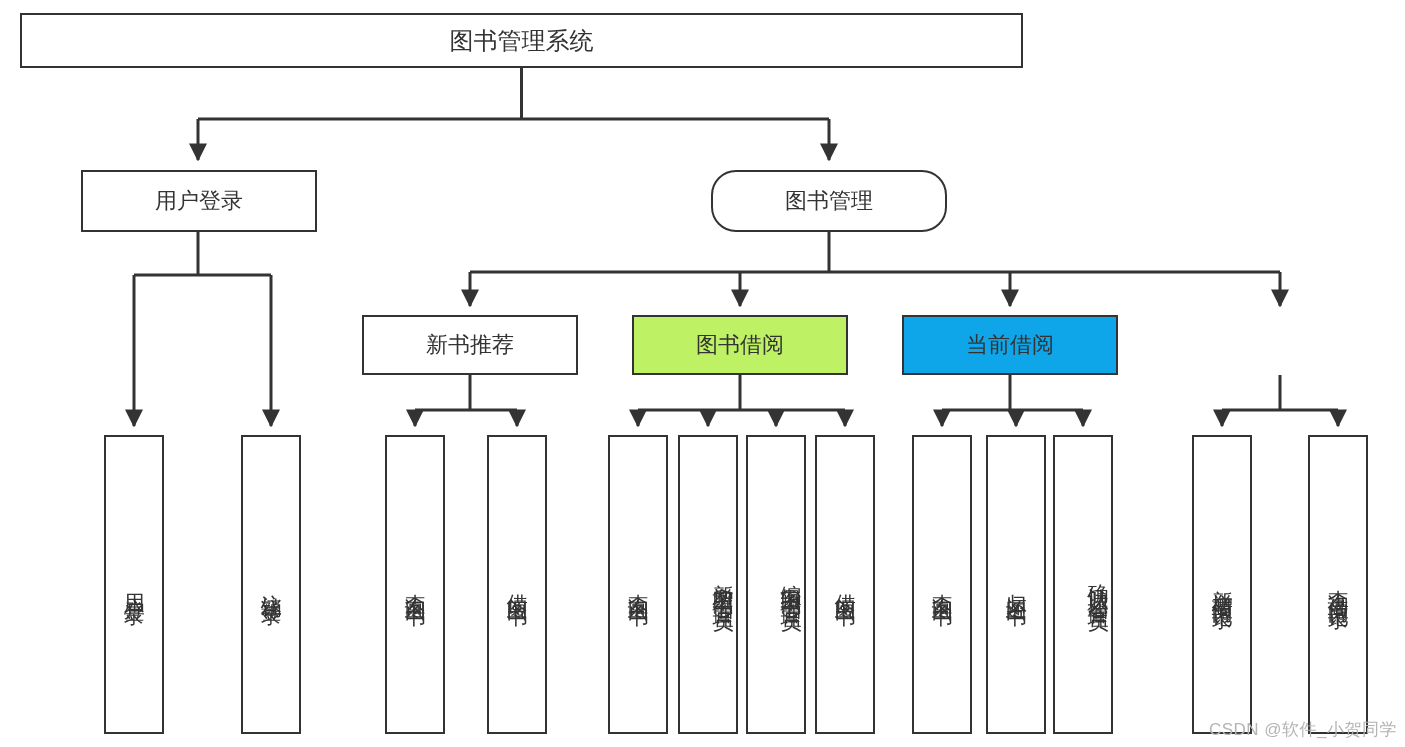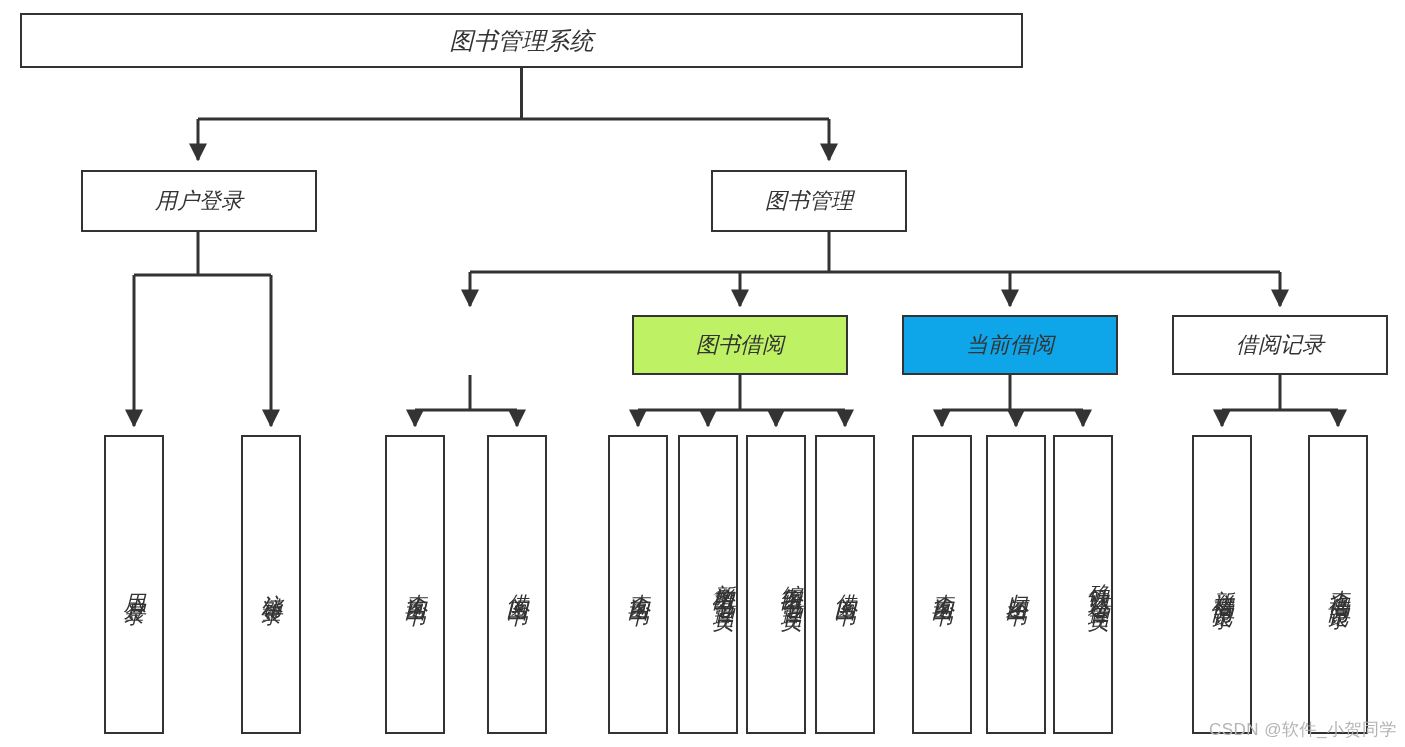--- a/index.html
+++ b/index.html
@@ -20,21 +20,20 @@
   .node {
     position: absolute;
     box-sizing: border-box;
     border: 2px solid #333333;
     background: #ffffff;
     color: #333333;
     display: flex;
     align-items: center;
     justify-content: center;
     line-height: 1.25;
-    font-style: italic;
   }
   .node.lvl0 { font-size: 24px; }
   .node.lvl1 { font-size: 22px; }
   .node.lvl2 { font-size: 22px; }
   .node.leaf {
     font-size: 21px;
     writing-mode: vertical-rl;
     text-orientation: upright;
     letter-spacing: 4px;
     padding: 6px 0;
@@ -120,32 +119,32 @@
     </g>
   </svg>
 
   <div class="node lvl0" style="left: 20px; top: 13px; width: 1003px; height: 55px; border-color: rgb(51, 51, 51); background: rgb(255, 255, 255); color: rgb(51, 51, 51);">
     <span class="node-label">图书管理系统</span>
   </div>
 
   <div class="node lvl1" style="left: 81px; top: 170px; width: 236px; height: 62px; border-color: rgb(51, 51, 51); background: rgb(255, 255, 255); color: rgb(51, 51, 51);">
     <span class="node-label">用户登录</span>
   </div>
-  <div class="node lvl1" style="left: 711px; top: 170px; width: 196px; height: 62px; border-color: rgb(51, 51, 51); background: rgb(255, 255, 255); color: rgb(51, 51, 51);">
+  <div class="node lvl1" style="left: 711px; top: 170px; width: 236px; height: 62px; border-color: rgb(51, 51, 51); background: rgb(255, 255, 255); color: rgb(51, 51, 51); border-radius: 25px;">
     <span class="node-label">图书管理</span>
   </div>
 
+  <div class="node lvl2" style="left: 362px; top: 315px; width: 216px; height: 60px; border-color: rgb(51, 51, 51); background: rgb(255, 255, 255); color: rgb(51, 51, 51);">
+    <span class="node-label">新书推荐</span>
+  </div>
   <div class="node lvl2" style="left: 632px; top: 315px; width: 216px; height: 60px; border-color: rgb(51, 51, 51); background: #bef264; color: rgb(51, 51, 51);">
     <span class="node-label">图书借阅</span>
   </div>
   <div class="node lvl2" style="left: 902px; top: 315px; width: 216px; height: 60px; border-color: rgb(51, 51, 51); background: #0ea5e9; color: rgb(51, 51, 51);">
     <span class="node-label">当前借阅</span>
-  </div>
-  <div class="node lvl2" style="left: 1172px; top: 315px; width: 216px; height: 60px; border-color: rgb(51, 51, 51); background: rgb(255, 255, 255); color: rgb(51, 51, 51);">
-    <span class="node-label">借阅记录</span>
   </div>
 
   <div class="node leaf" style="left: 104px; top: 435px; width: 60px; height: 299px; border-color: rgb(51, 51, 51); background: rgb(255, 255, 255); color: rgb(51, 51, 51);">
     <span class="node-label">用户登录</span>
   </div>
   <div class="node leaf" style="left: 241px; top: 435px; width: 60px; height: 299px; border-color: rgb(51, 51, 51); background: rgb(255, 255, 255); color: rgb(51, 51, 51);">
     <span class="node-label">注销登录</span>
   </div>
   <div class="node leaf" style="left: 385px; top: 435px; width: 60px; height: 299px; border-color: rgb(51, 51, 51); background: rgb(255, 255, 255); color: rgb(51, 51, 51);">
     <span class="node-label">查询图书</span>

